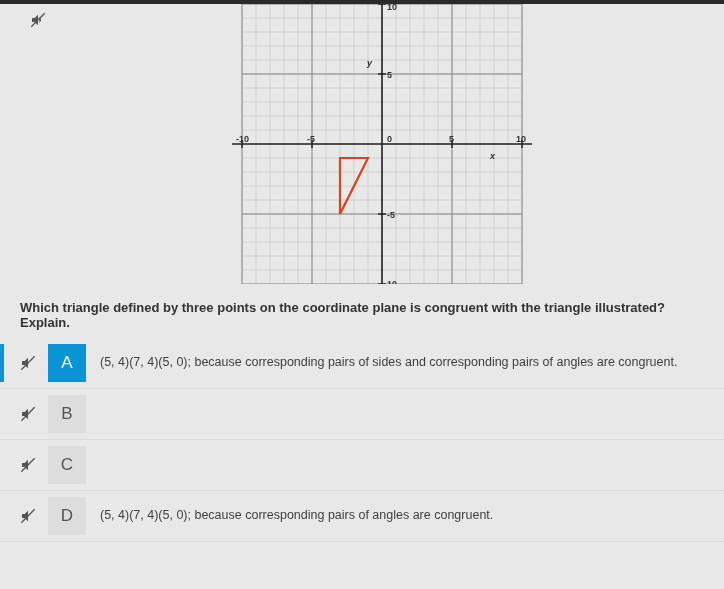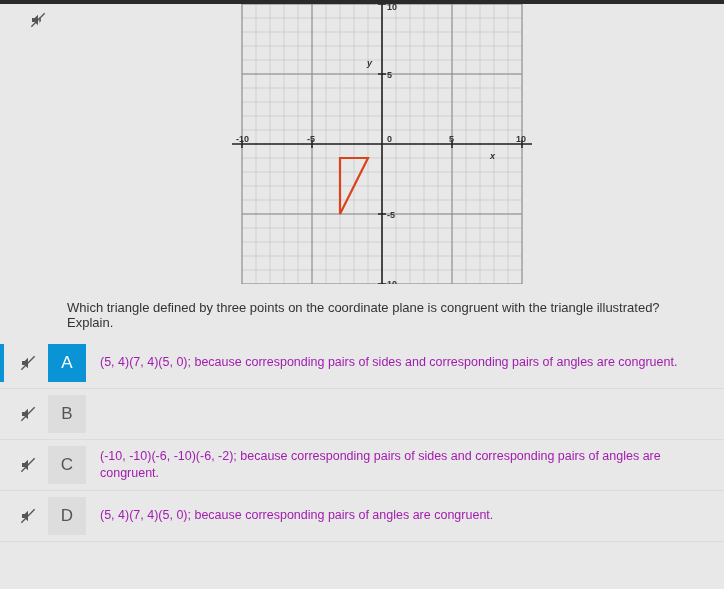--- a/index.html
+++ b/index.html
@@ -29,22 +29,21 @@
       padding-top: 0;
     }
     .graph-svg {
       display: inline-block;
       margin-left: 40px;
     }
     .question-text {
       font-size: 13px;
       color: #333;
       padding: 12px 20px 8px 20px;
-      font-weight: normal;
-      margin-left: 47px;
+      font-weight: bold;
     }
     .answer-row {
       display: flex;
       align-items: center;
       min-height: 46px;
       border-bottom: 1px solid rgba(0,0,0,0.05);
       padding: 6px 0;
     }
     .answer-row .bar {
       width: 4px;
@@ -79,21 +78,21 @@
       background: #ddd;
       margin-right: 14px;
       cursor: pointer;
     }
     .answer-row.selected .letter-box {
       background: #0a94d6;
       color: #fff;
     }
     .answer-text {
       font-size: 12.5px;
-      color: #a21caf;
+      color: #404040;
       flex: 1;
       padding-right: 17px;
       line-height: 1.4;
     }
   </style>
 </head>
 <body>
 
 <div class="top-bar"></div>
 
@@ -225,21 +224,20 @@
 
   <div class="answer-row">
     <div class="bar"></div>
     <div class="audio-btn">
       <svg class="speaker-icon" viewBox="0 0 24 24">
           <path d="M3 9v6h4l5 5V4L7 9H3z"></path>
           <line x1="2" y1="22" x2="22" y2="2" stroke="#555" stroke-width="2"></line>
         </svg>
     </div>
     <div class="letter-box">C</div>
-    <div class="answer-text">(-10, -10)(-6, -10)(-6, -2); because corresponding pairs of sides and corresponding pairs of angles are congruent.</div>
   </div>
 
   <div class="answer-row">
     <div class="bar"></div>
     <div class="audio-btn">
       <svg class="speaker-icon" viewBox="0 0 24 24">
           <path d="M3 9v6h4l5 5V4L7 9H3z"></path>
           <line x1="2" y1="22" x2="22" y2="2" stroke="#555" stroke-width="2"></line>
         </svg>
     </div>

